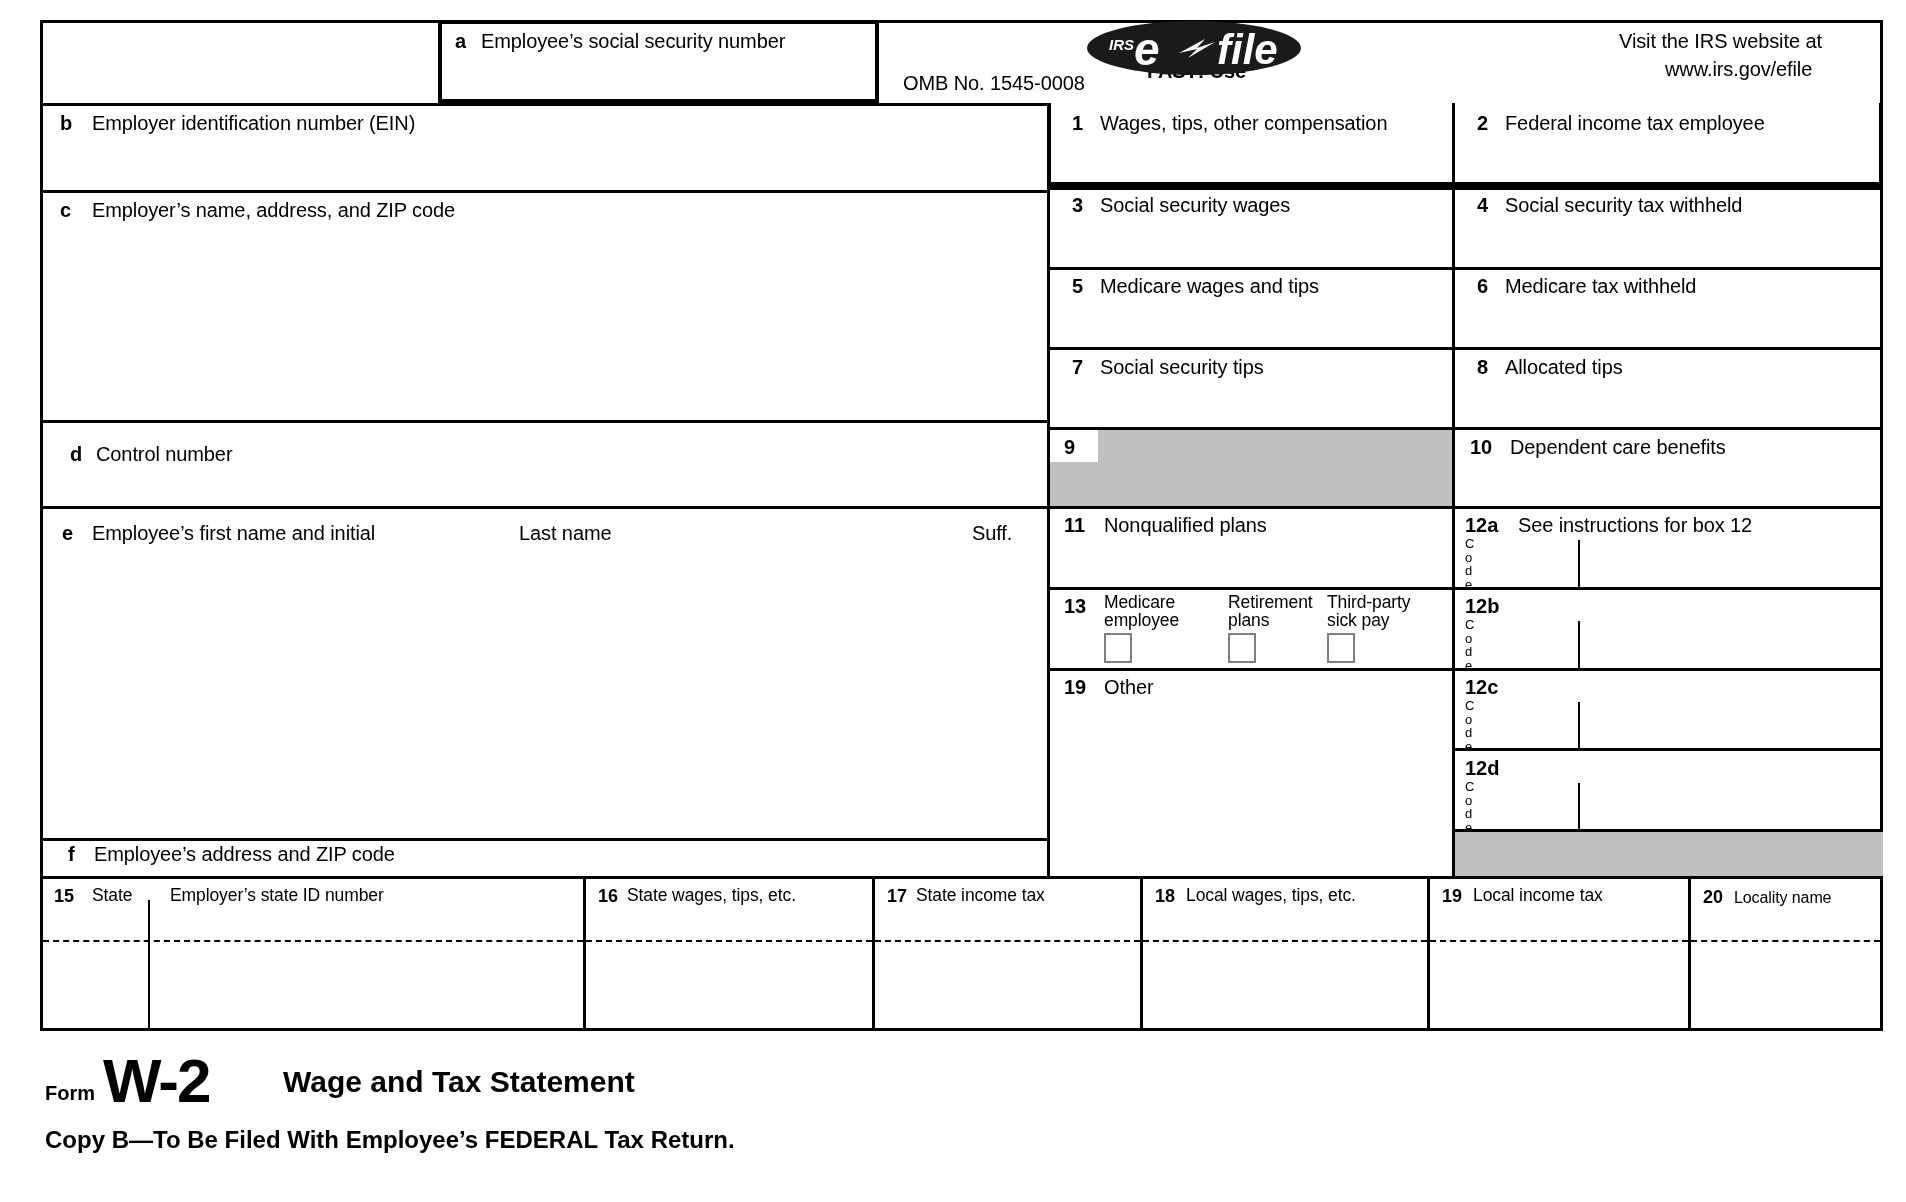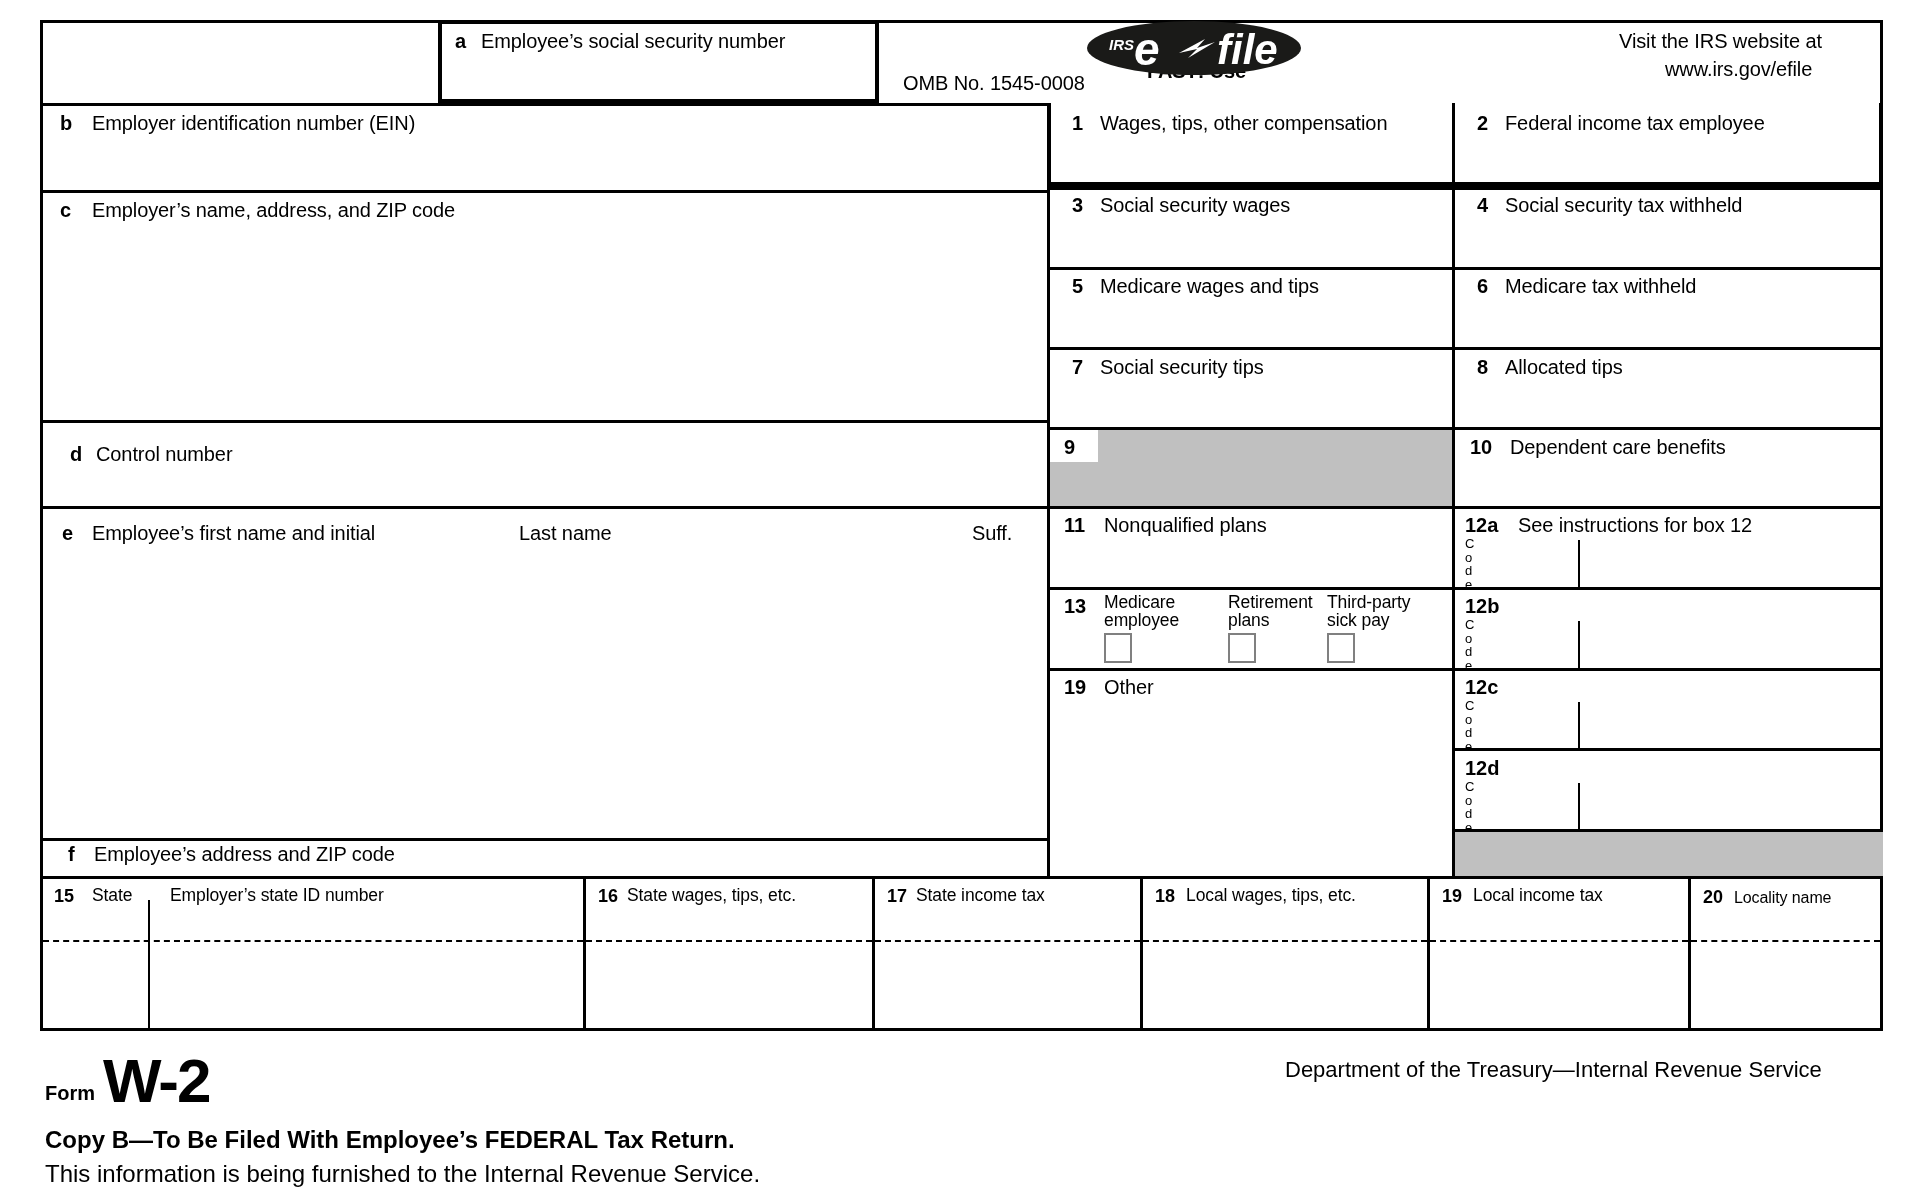--- a/index.html
+++ b/index.html
@@ -362,18 +362,17 @@
   <span class="lbl lbl-sm" style="left:1186px; top:886px;">Local wages, tips, etc.</span>
 
   <span class="boxnum boxnum-sm" style="left:1442px; top:885px;">19</span>
   <span class="lbl lbl-sm" style="left:1473px; top:886px;">Local income tax</span>
 
   <span class="boxnum boxnum-sm" style="left:1703px; top:886px;">20</span>
   <span class="lbl lbl-xs" style="left:1734px; top:889px;">Locality name</span>
 
   <span class="foot-form" style="left:45px; top:1082px;">Form</span>
   <span class="foot-w2" style="left:103px; top:1050px;">W-2</span>
-  <span class="foot-dept" style="left:1285px; top:1058px;">Department of the Treasury—Internal Revenue Service</span>
+  <span class="foot-title" style="left:283px; top:1066px;">Wage and Tax Statement</span>
 
   <span class="foot-copy" style="left:45px; top:1126px;">Copy B—To Be Filed With Employee’s FEDERAL Tax Return.</span>
-  <span class="foot-note" style="left:45px; top:1160px;">This information is being furnished to the Internal Revenue Service.</span>
 
 </div>
 
 </body></html>

